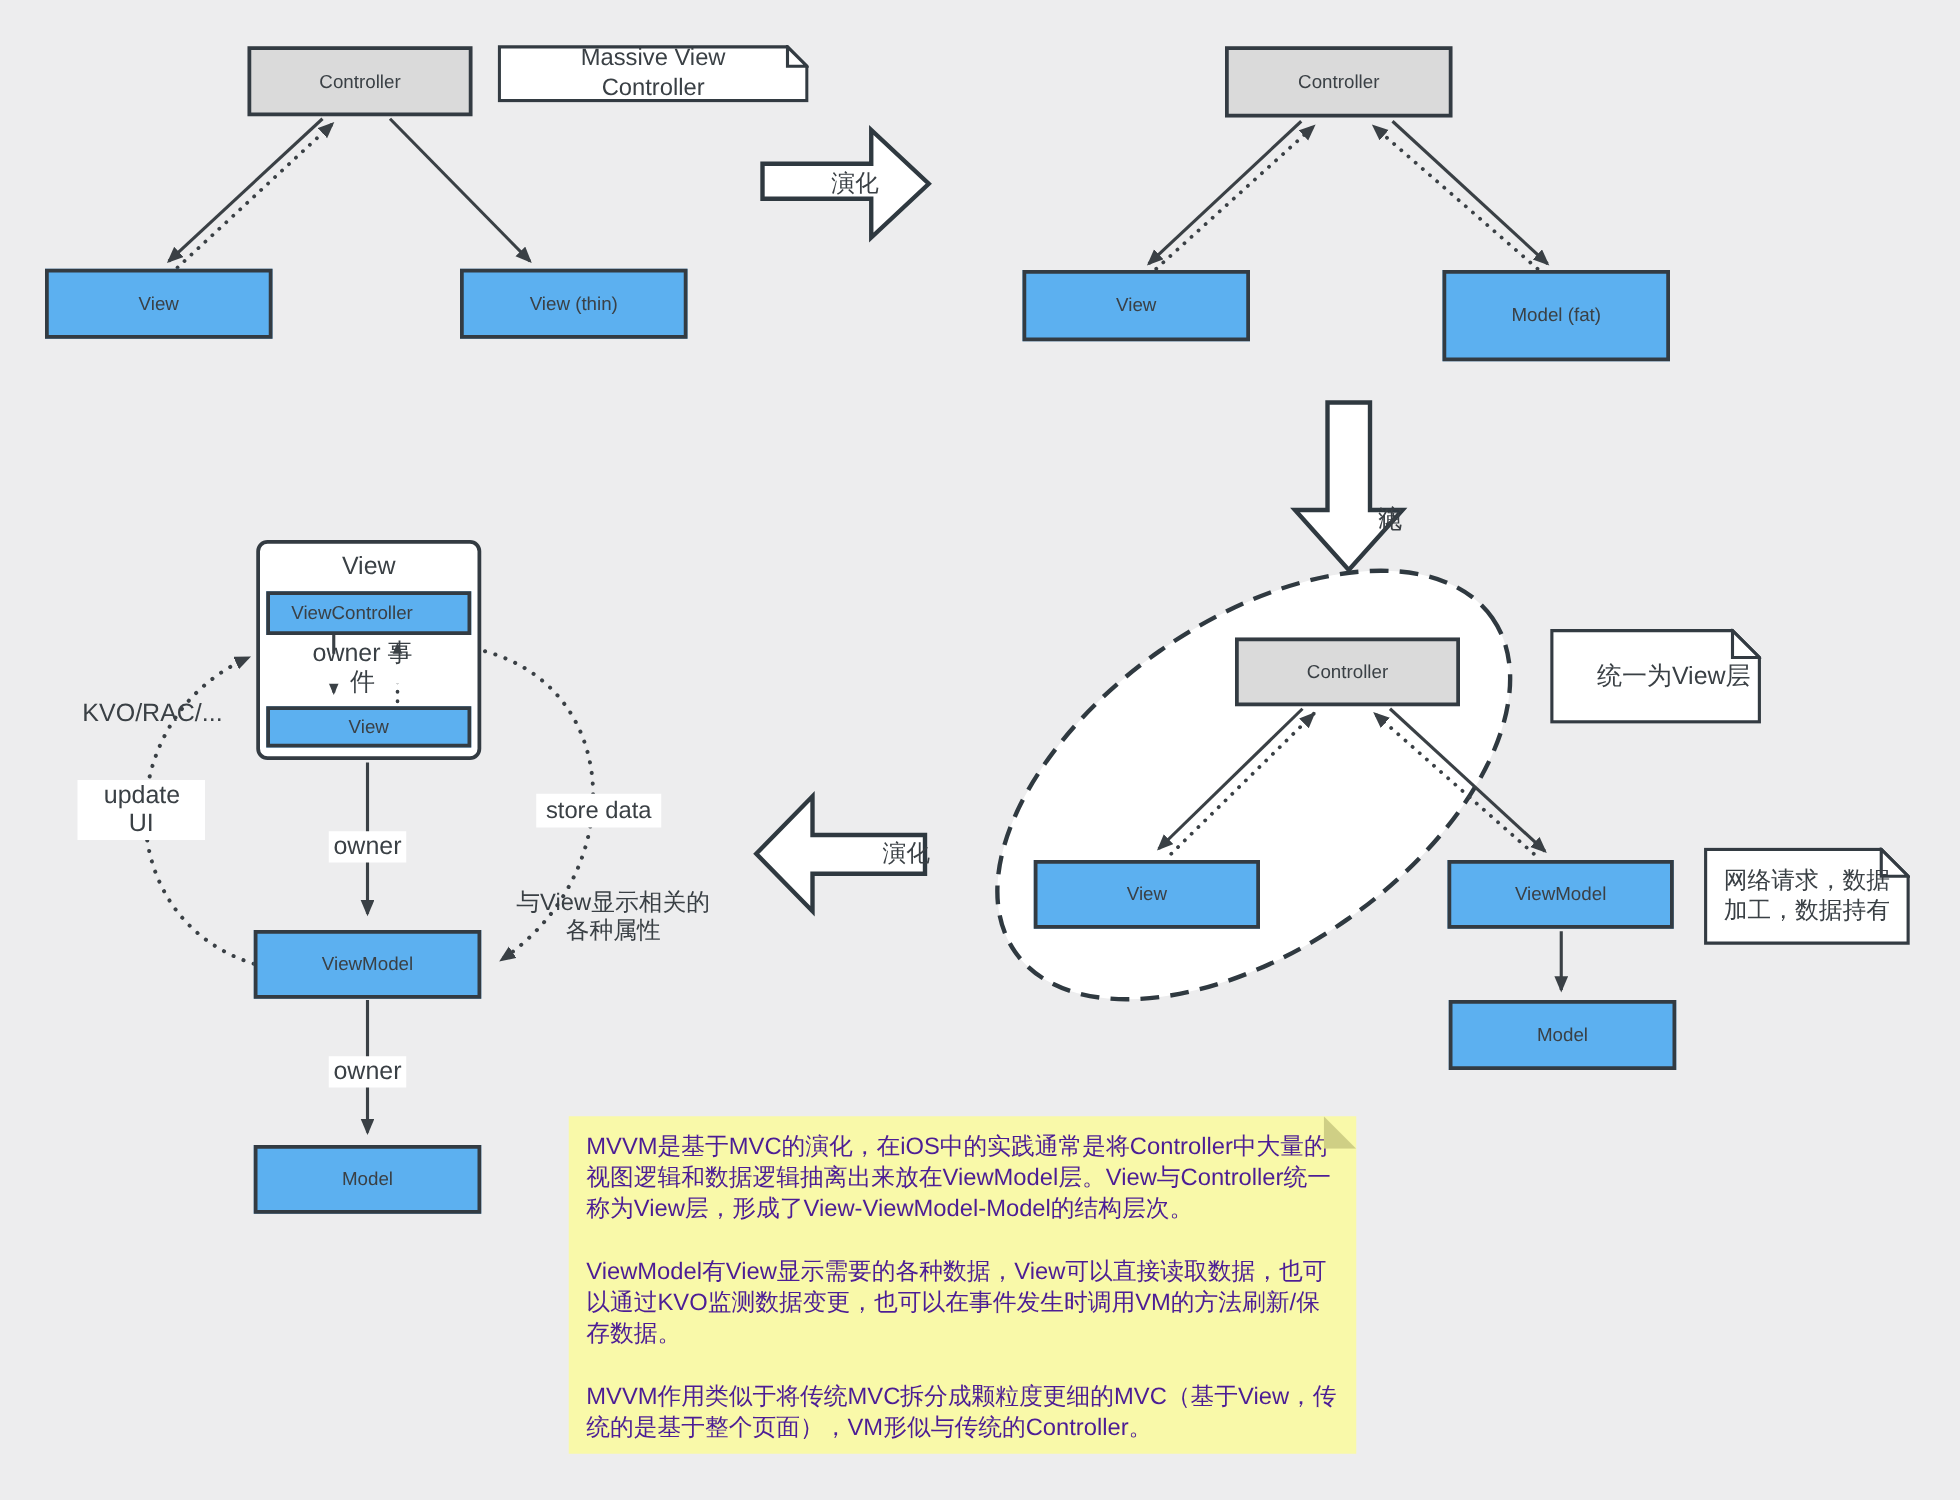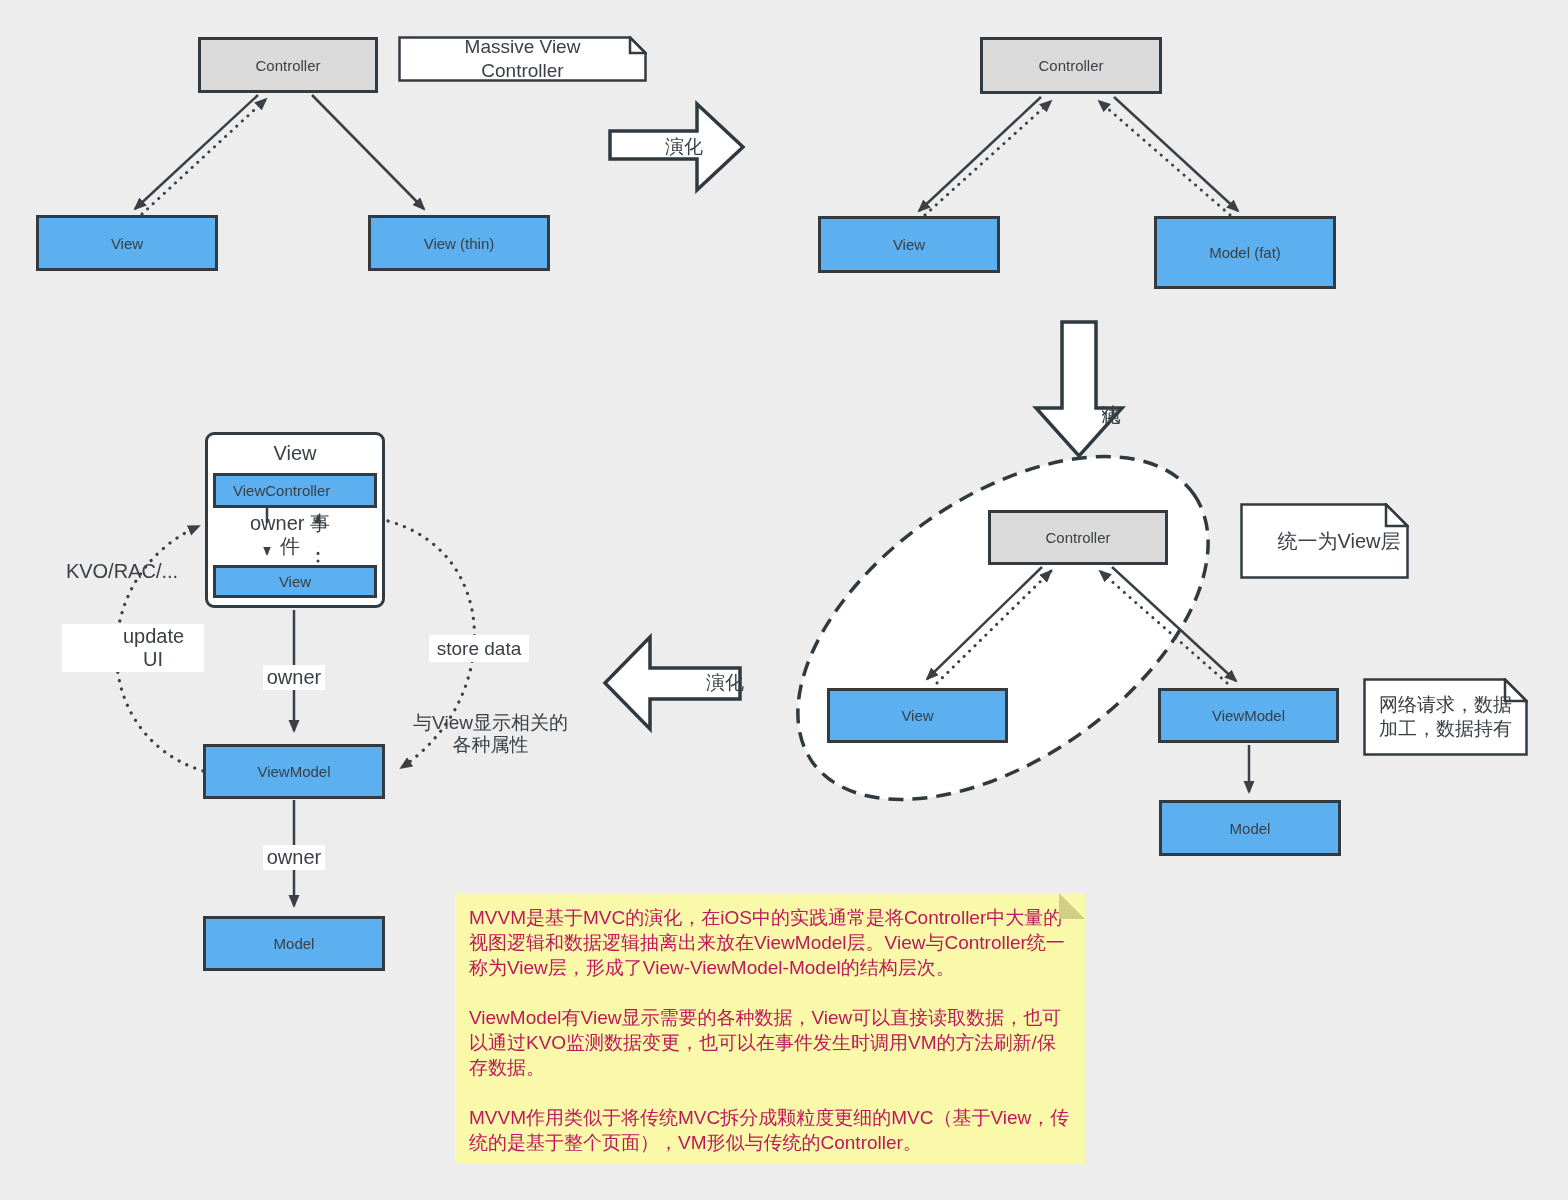--- a/index.html
+++ b/index.html
@@ -21,21 +21,21 @@
               font-size:19px;margin-left:32px;}
   .vtext{writing-mode:vertical-rl;text-orientation:upright;letter-spacing:3px;}
   .container4{position:absolute;left:205px;top:432px;width:180px;height:176px;
               background:#ffffff;border:3px solid #333b42;border-radius:9px;box-sizing:border-box;}
   .container4 .title{position:absolute;left:0;top:7px;width:100%;text-align:center;font-size:20px;}
   .vcbox{position:absolute;left:5px;top:38px;width:164px;height:35px;overflow:visible;}
   .vcbox .inner{width:124px;word-break:break-all;line-height:22px;}
   .viewbox{position:absolute;left:5px;top:130px;width:164px;height:33px;}
   .sticky{position:absolute;left:455px;top:893px;width:630px;height:270px;
           background:#f9f9a9;box-sizing:border-box;padding:12px 14px;}
-  .sticky p{margin:0 0 25px 0;font-size:19px;line-height:25px;color:#be185d;}
+  .sticky p{margin:0 0 25px 0;font-size:19px;line-height:25px;color:#4c1d95;}
   .sticky p:last-child{margin-bottom:0;}
   .fold{position:absolute;right:0;top:0;}
 </style>
 </head>
 <body>
 
 <div class="canvas">
 
   <svg class="layer" width="1568" height="1200" viewBox="0 0 1568 1200">
     <defs>
@@ -138,21 +138,21 @@
   <div class="lbl wbg" style="left:263px;top:665px;width:62px;height:25px;">owner</div>
 
   <div class="box blue" style="left:203px;top:744px;width:182px;height:55px;">ViewModel</div>
 
   <div class="lbl wbg" style="left:263px;top:845px;width:62px;height:25px;">owner</div>
 
   <div class="box blue" style="left:203px;top:916px;width:182px;height:55px;">Model</div>
 
   <div class="lbl" style="left:58px;top:558px;width:128px;height:26px;">KVO/RAC/...</div>
 
-  <div class="lbl wbg" style="left:62px;top:624px;width:102px;height:48px;padding-left:40px;">
+  <div class="lbl wbg" style="left:62px;top:624px;width:102px;height:48px;">
     <span style="width:60px;display:inline-block;">update UI</span>
   </div>
 
   <div class="lbl wbg" style="left:429px;top:635px;width:100px;height:27px;font-size:19px;">store data</div>
 
   <div class="lbl" style="left:413px;top:708px;width:155px;height:52px;font-size:19px;">与View显示相关的各种属性</div>
 
   <div class="sticky">
     <svg class="fold" width="26" height="26" viewBox="0 0 26 26">
       <path d="M0,0 L26,26 L0,26 Z" fill="#cfcf85"></path>

